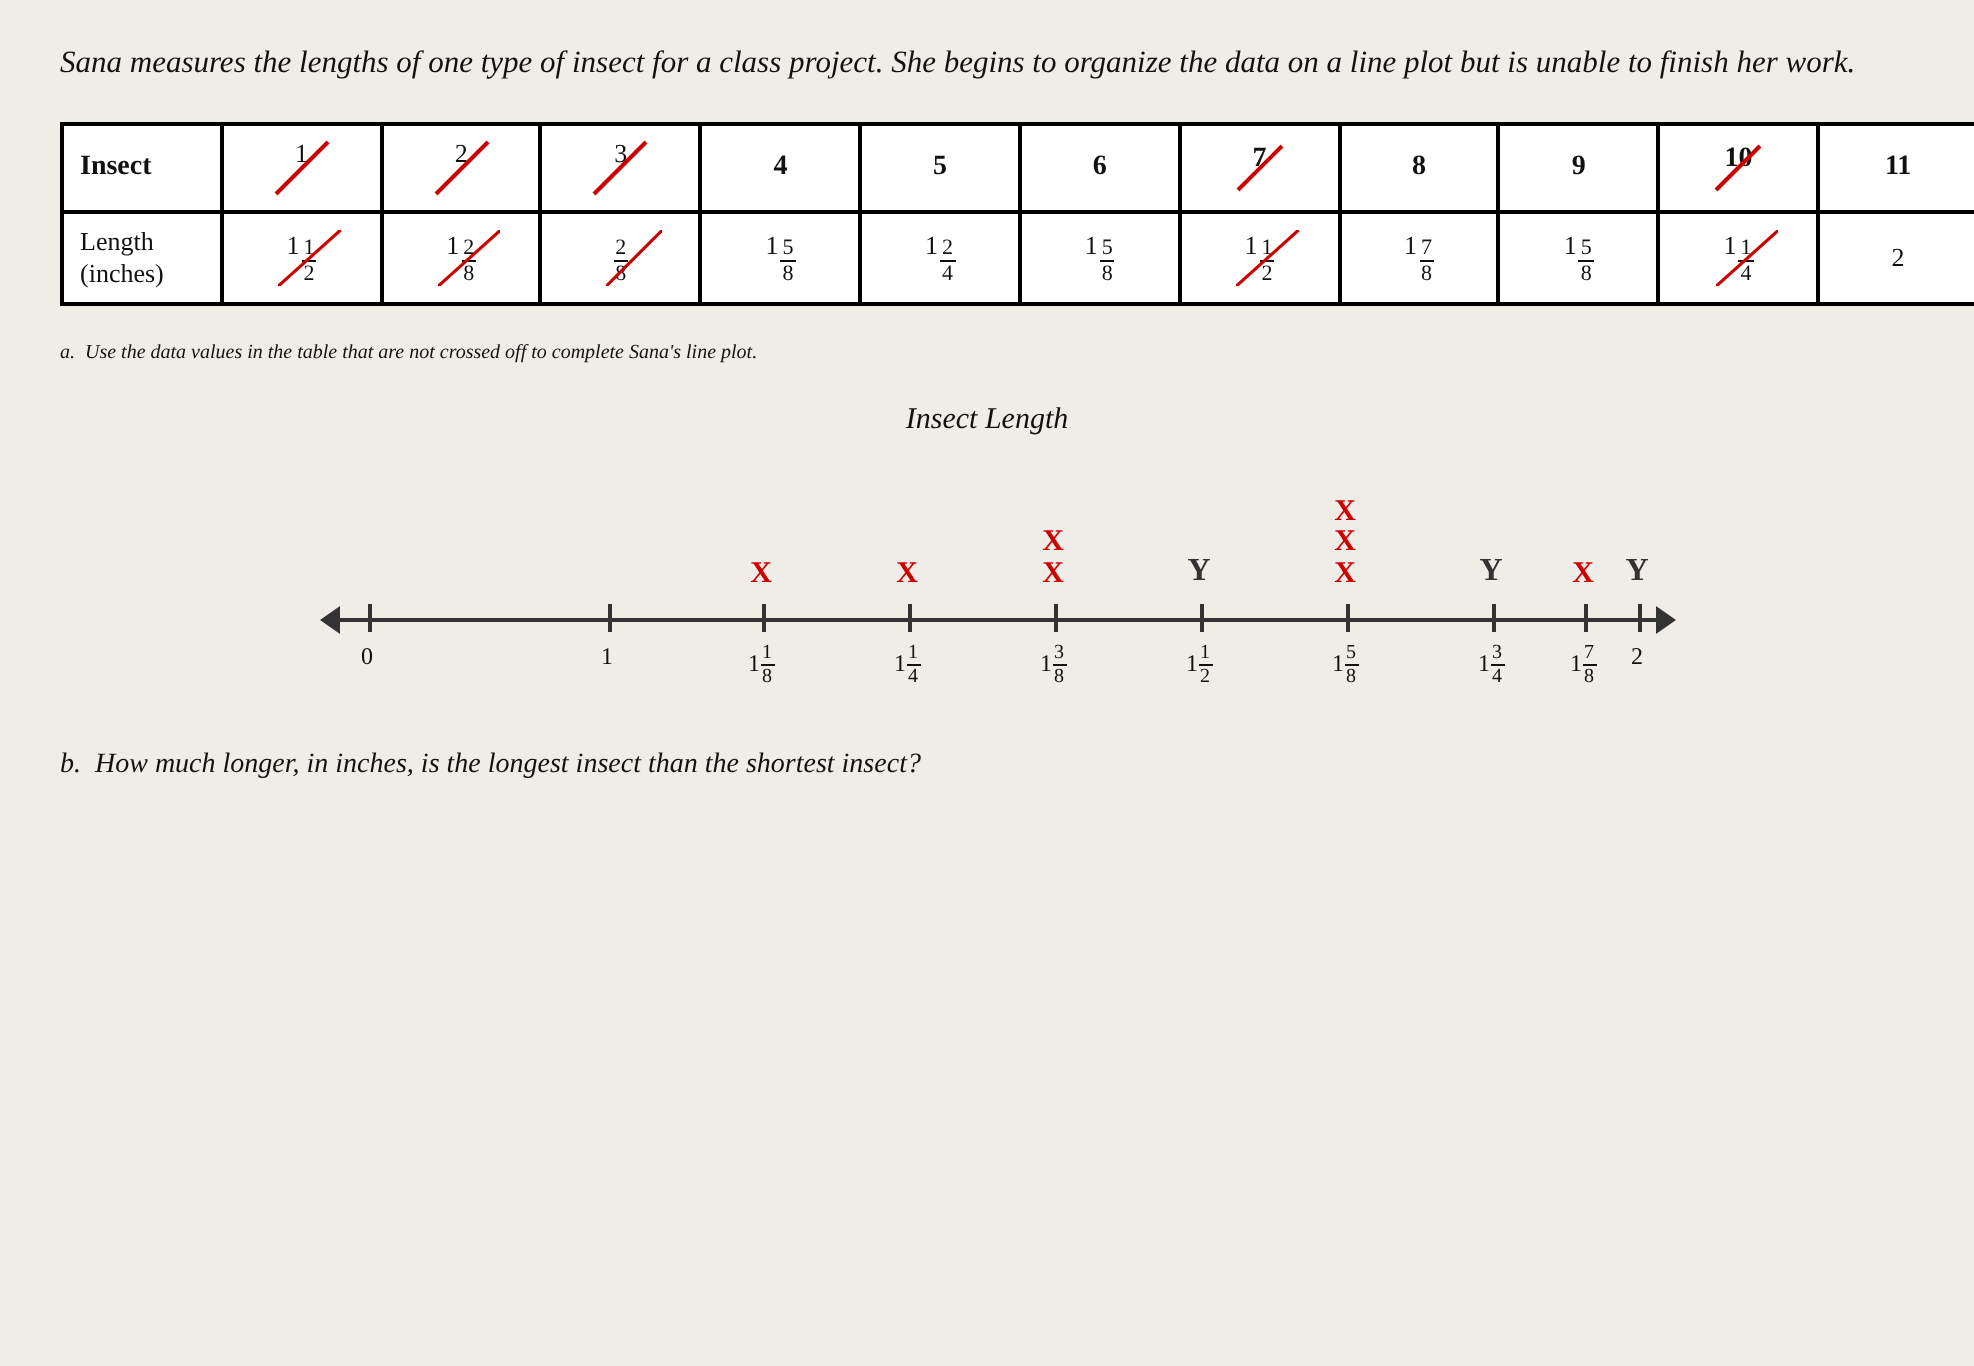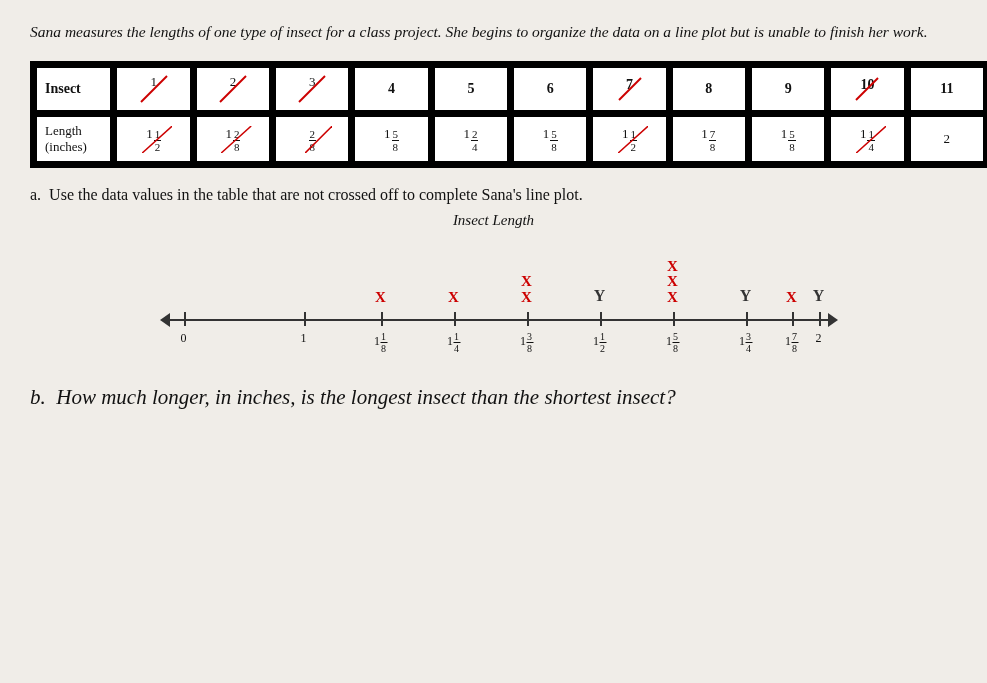--- a/index.html
+++ b/index.html
@@ -20,21 +20,21 @@
       max-width: 920px;
     }
     
     .data-table {
       border-collapse: collapse;
       border: 2px solid #555;
       margin-bottom: 18px;
       width: 960px;
     }
     .data-table th, .data-table td {
-      border: 7px solid #000000;
+      border: 2px solid #000000;
       text-align: center;
       padding: 6px 4px;
       font-size: 14px;
       min-width: 60px;
     }
     .data-table th {
       background: #fff;
       font-weight: bold;
       font-style: normal;
     }
@@ -68,22 +68,23 @@
     }
     .strikethrough-cell svg {
       position: absolute;
       top: 0; left: 0;
       width: 100%; height: 100%;
       pointer-events: none;
     }
 
     
     .part-label {
-      font-size: 16px;
-      margin-bottom: 8px;
+      font-size: 10px;
+      margin-bottom: 20px;
+      font-style: italic;
     }
     .line-plot-section {
       text-align: center;
       margin-bottom: 16px;
     }
     .line-plot-title {
       font-style: italic;
       font-size: 15px;
       margin-bottom: 30px;
     }
@@ -153,21 +154,21 @@
     }
     .axis-label {
       font-style: italic;
       font-size: 14px;
       margin-top: 6px;
     }
 
     
     .part-b {
       font-style: italic;
-      font-size: 21px;
+      font-size: 14px;
       margin-top: 10px;
     }
   </style>
 </head>
 <body>
 
 <p class="intro-text">Sana measures the lengths of one type of insect for a class project. She begins to organize the data on a line plot but is unable to finish her work.</p>
 
 <table class="data-table">
   <thead>

